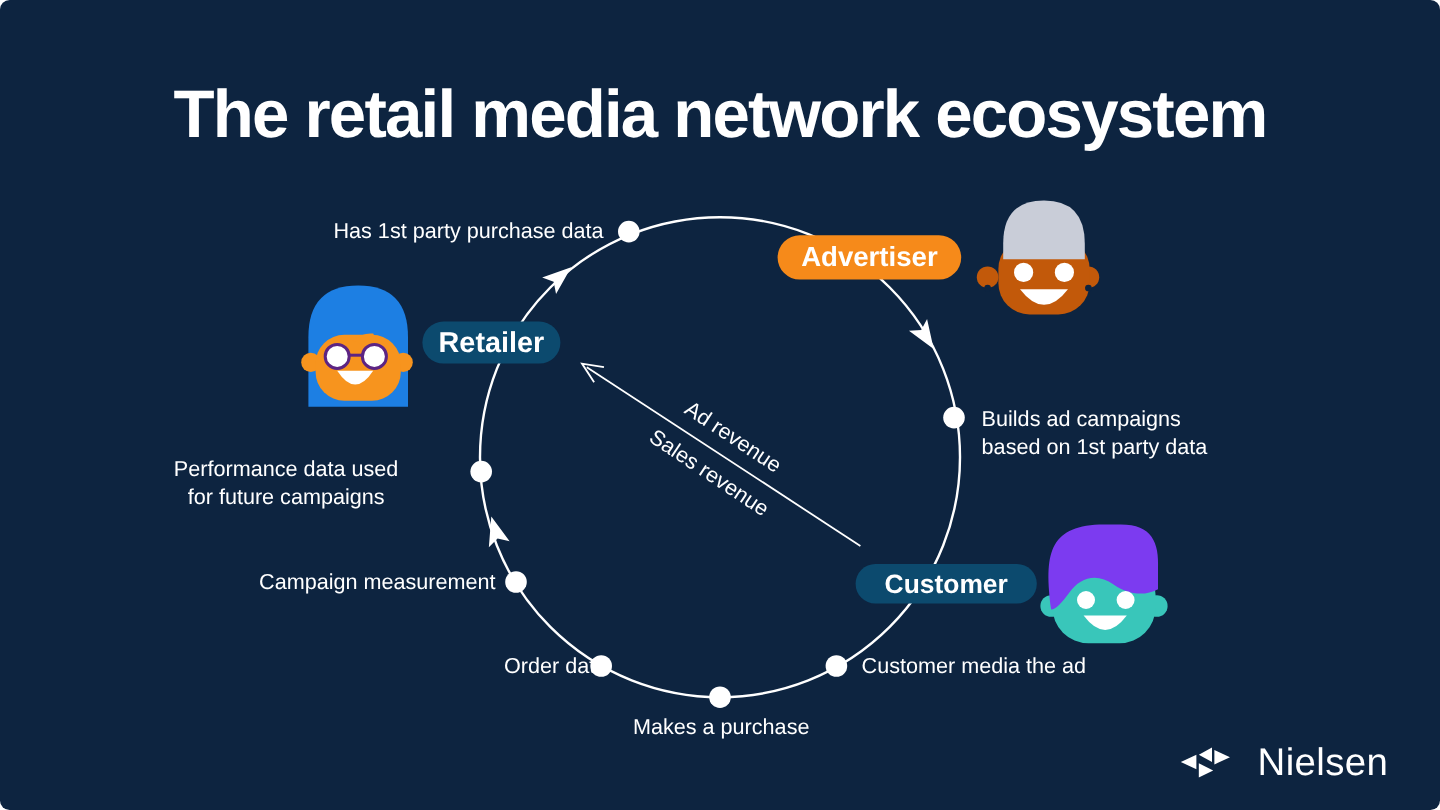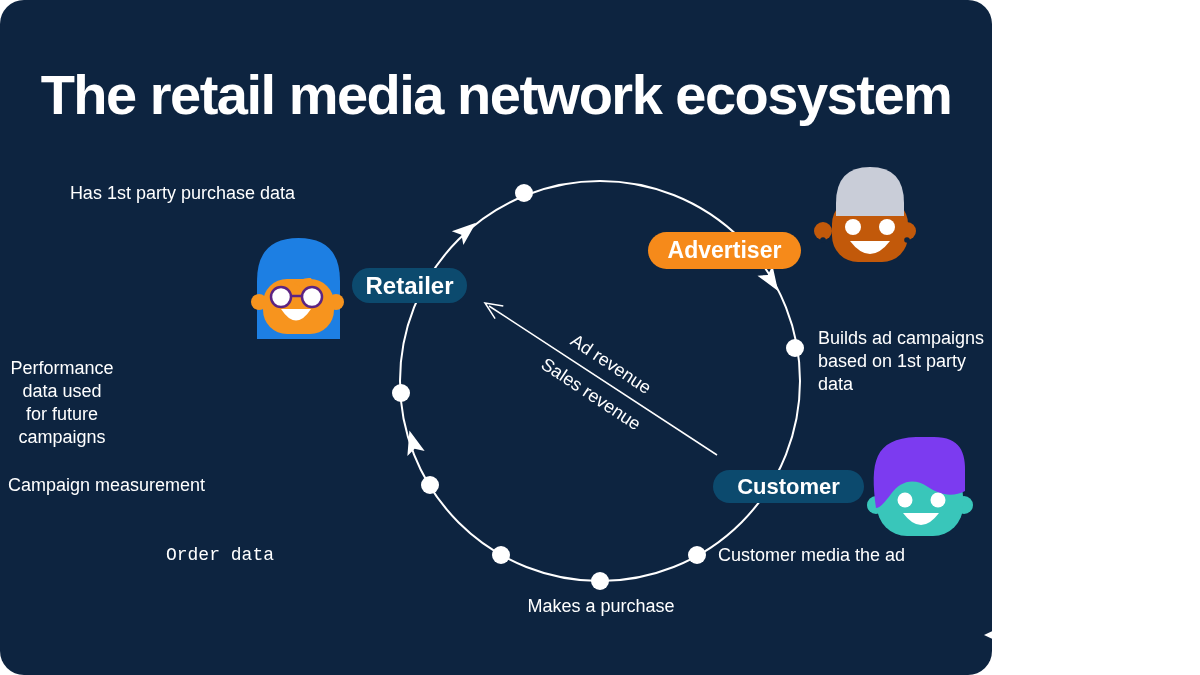--- a/index.html
+++ b/index.html
@@ -1,41 +1,41 @@
 <!DOCTYPE html>
 <html><head>
 <meta charset="utf-8">
 <style>
   html,body{margin:0;padding:0;background:#ffffff;}
   .canvas{
-    position:relative;width:992px;height:675px;background:#0D2440;
-    border-radius:24px;overflow:hidden;
+    position:relative;width:1200px;height:675px;background:#0D2440;
+    border-radius:8px;overflow:hidden;
     font-family:"Liberation Sans","DejaVu Sans",sans-serif;color:#ffffff;
   }
   .title{
     position:absolute;top:64px;left:0;width:100%;text-align:center;
     font-size:56px;line-height:62px;font-weight:700;letter-spacing:-1.5px;
   }
   .svg-layer{position:absolute;left:0;top:0;}
   .pill{
     position:absolute;display:flex;align-items:center;justify-content:center;
     font-weight:700;color:#fff;border-radius:999px;
   }
   .pill-retailer{left:352px;top:268px;width:115px;height:35px;font-size:24px;background:#0c4a6e;}
-  .pill-advertiser{left:648px;top:196px;width:153px;height:37px;font-size:23px;background:#F68A1A;margin-top:36px;}
+  .pill-advertiser{left:648px;top:196px;width:153px;height:37px;font-size:23px;background:#F68A1A;}
   .pill-customer{left:713px;top:470px;width:151px;height:33px;font-size:22px;background:#0c4a6e;}
   .step-label{
     position:absolute;font-size:18px;line-height:23px;white-space:pre-line;
     font-weight:400;
   }
   .lbl-has-data{right:697px;top:193px;transform:translateY(-50%);text-align:right;}
   .lbl-builds{left:818px;top:361px;transform:translateY(-50%);text-align:left;}
   .lbl-sees-ad{left:718px;top:555px;transform:translateY(-50%);}
   .lbl-purchase{left:601px;top:606px;transform:translate(-50%,-50%);text-align:center;}
-  .lbl-order{right:718px;top:555px;transform:translateY(-50%);text-align:right;font-family:Liberation Mono, monospace;}
+  .lbl-order{right:694px;top:555px;transform:translateY(-50%);text-align:right;}
   .lbl-measurement{right:787px;top:485px;transform:translateY(-50%);text-align:right;}
   .lbl-performance{right:868px;top:403px;transform:translateY(-50%);text-align:center;}
   .center-flow{
     position:absolute;left:601px;top:379px;
     transform:translate(-50%,-50%) rotate(33.6deg);
     text-align:center;font-size:18px;line-height:22px;
   }
   .center-flow .line1{margin-bottom:14px;}
   .brand{position:absolute;left:984px;top:615px;height:40px;display:flex;align-items:center;gap:22px;}
   .brand-name{font-size:32px;font-weight:500;letter-spacing:0.3px;}

